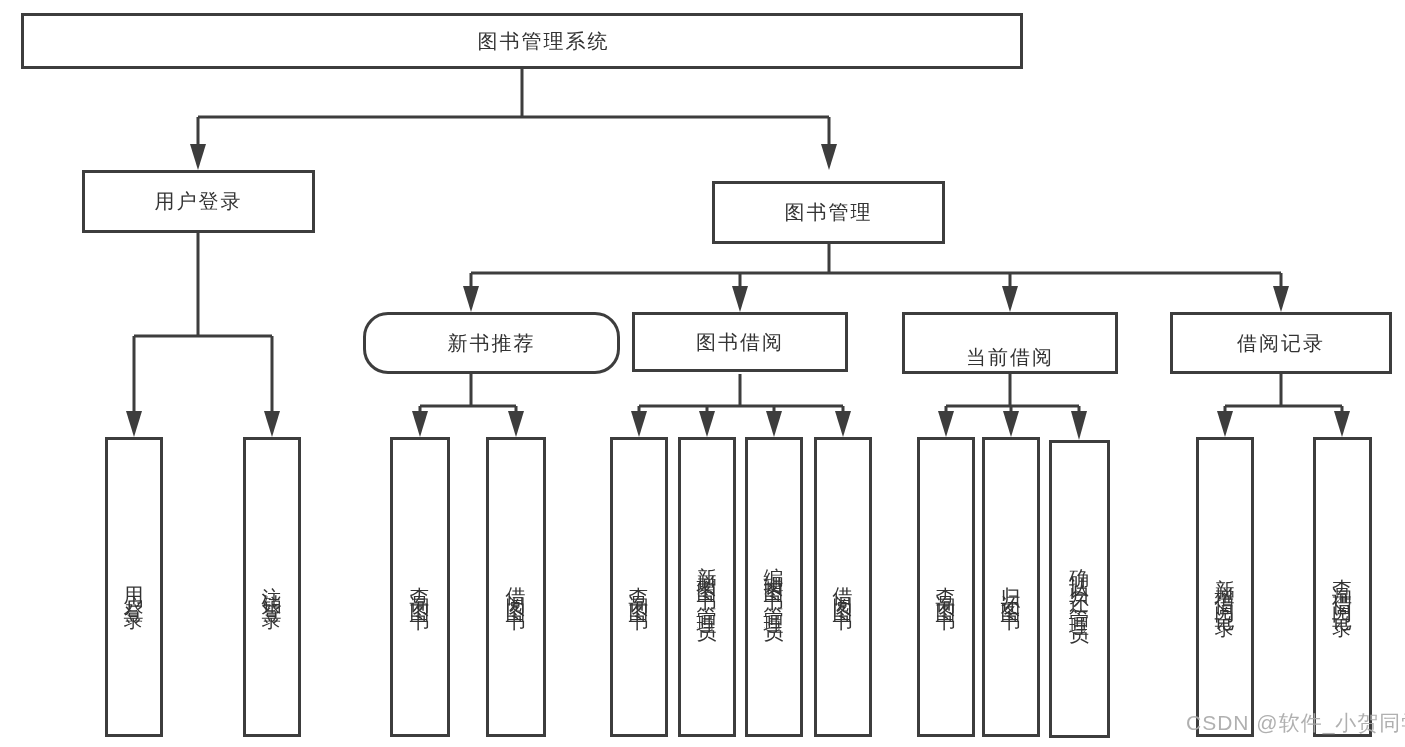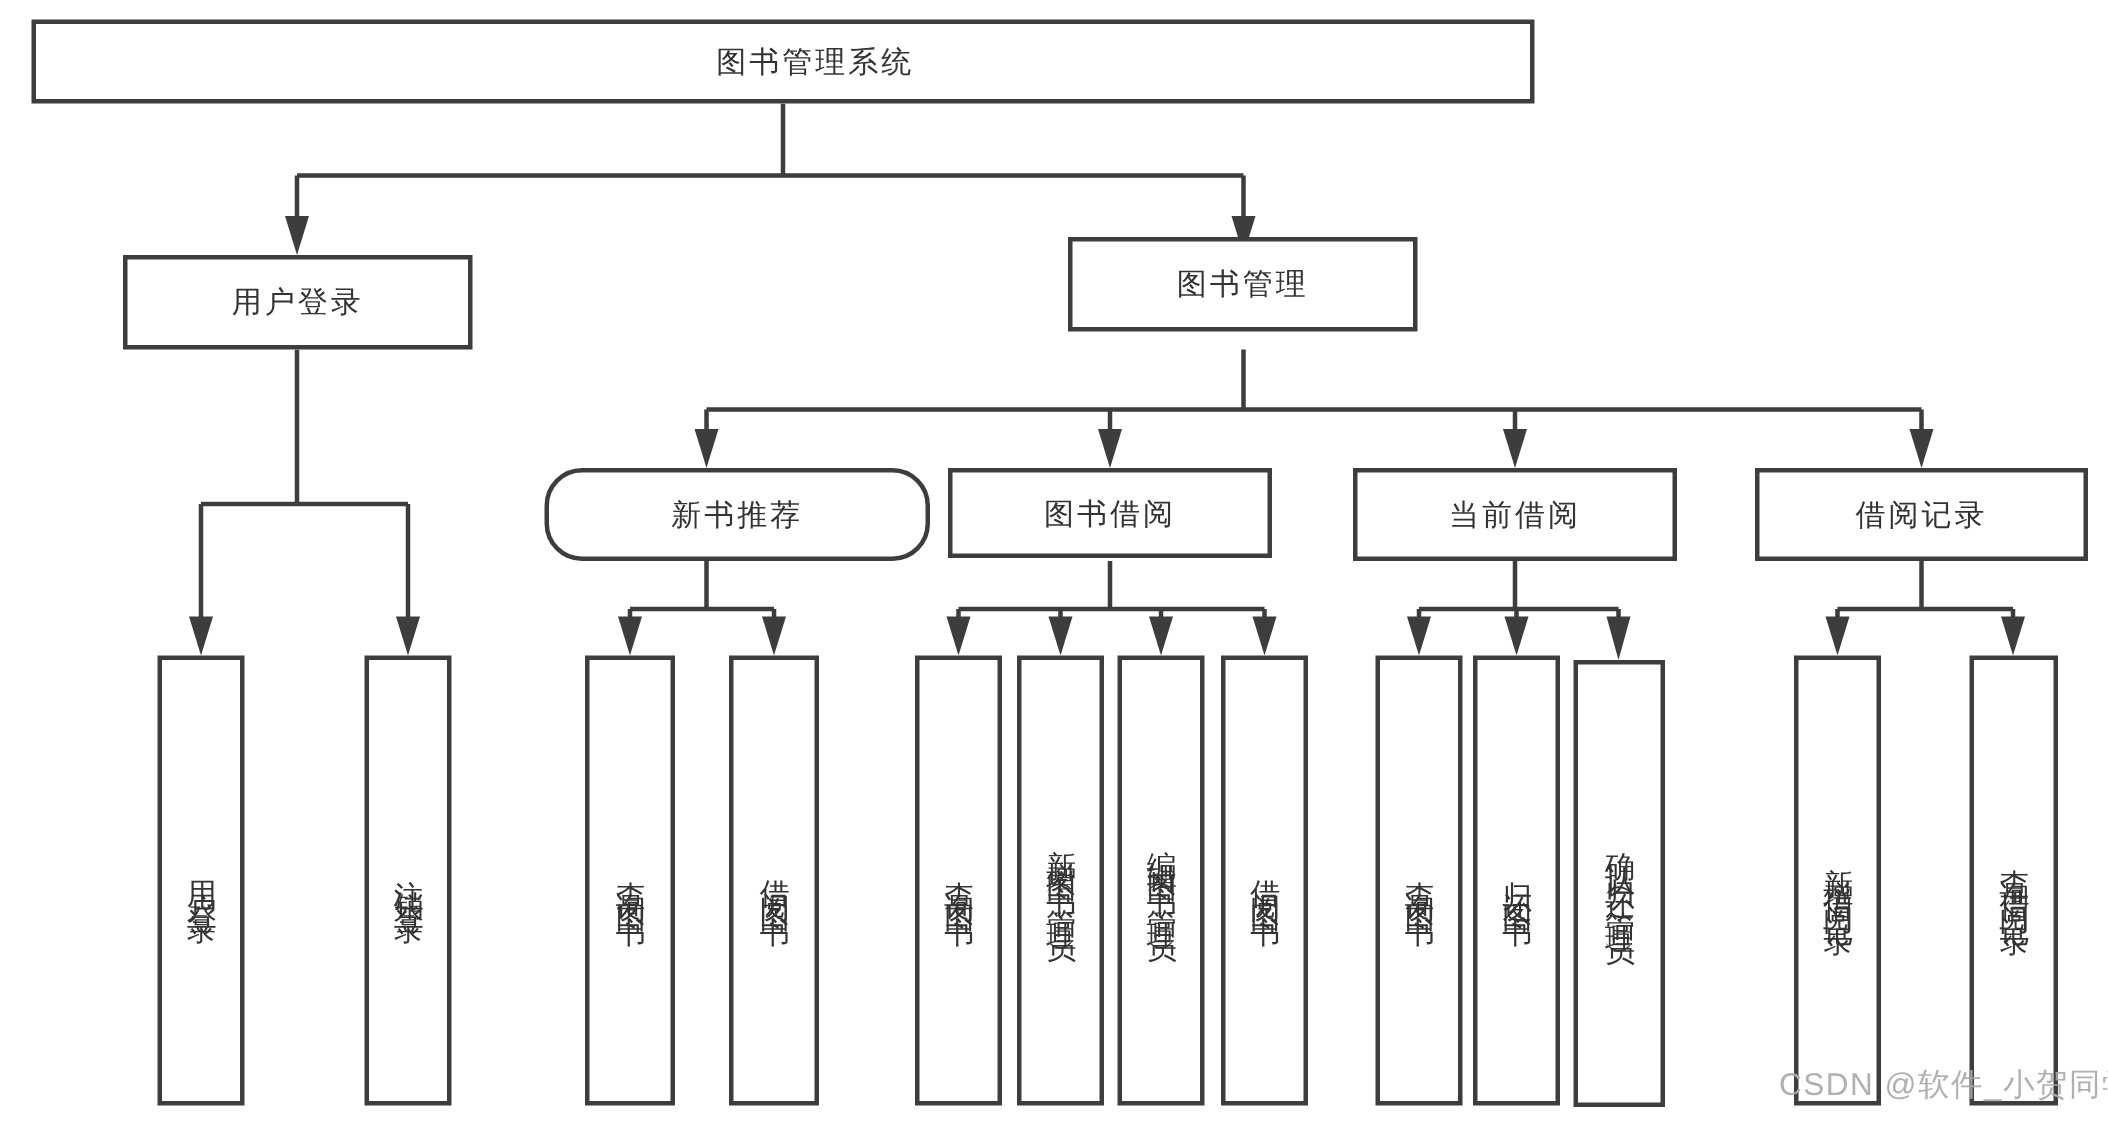--- a/index.html
+++ b/index.html
@@ -97,31 +97,31 @@
     </g>
   </svg>
 
   <div class="node hnode" style="left:21px;top:13px;width:1002px;height:56px;padding-left:43px;">
     <span>图书管理系统</span>
   </div>
 
   <div class="node hnode" style="left:82px;top:170px;width:233px;height:63px;">
     <span>用户登录</span>
   </div>
-  <div class="node hnode" style="left:712px;top:158px;width:233px;height:63px;">
+  <div class="node hnode" style="left:712px;top:181px;width:233px;height:63px;">
     <span>图书管理</span>
   </div>
 
   <div class="node hnode" style="left:363px;top:312px;width:257px;height:62px;border-radius:25px;">
     <span>新书推荐</span>
   </div>
   <div class="node hnode" style="left:632px;top:312px;width:216px;height:60px;">
     <span>图书借阅</span>
   </div>
-  <div class="node hnode" style="left:902px;top:312px;width:216px;height:62px;">
+  <div class="node hnode" style="left:902px;top:312px;width:216px;height:62px;align-items:flex-end;">
     <span>当前借阅</span>
   </div>
   <div class="node hnode" style="left:1170px;top:312px;width:222px;height:62px;">
     <span>借阅记录</span>
   </div>
 
   <div class="node leaf" style="left:105px;top:437px;width:58px;height:300px;">
     <span>用户登录</span>
   </div>
   <div class="node leaf" style="left:243px;top:437px;width:58px;height:300px;">

